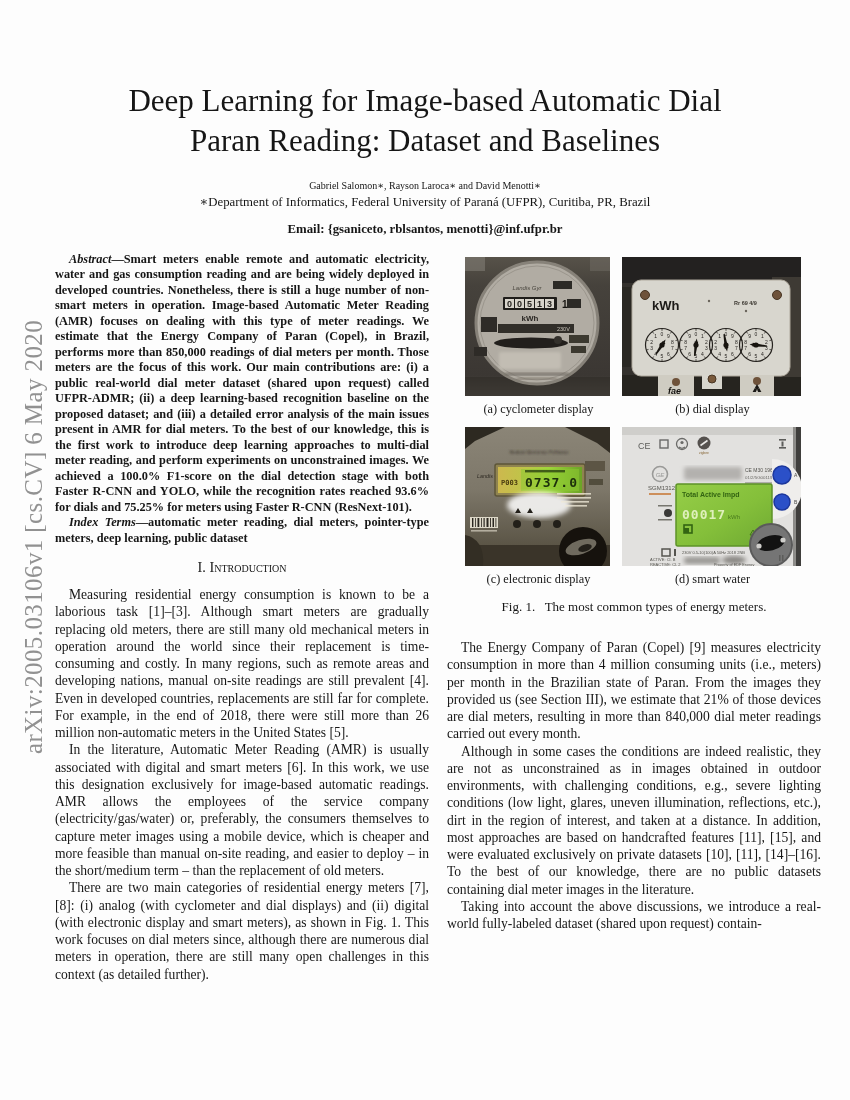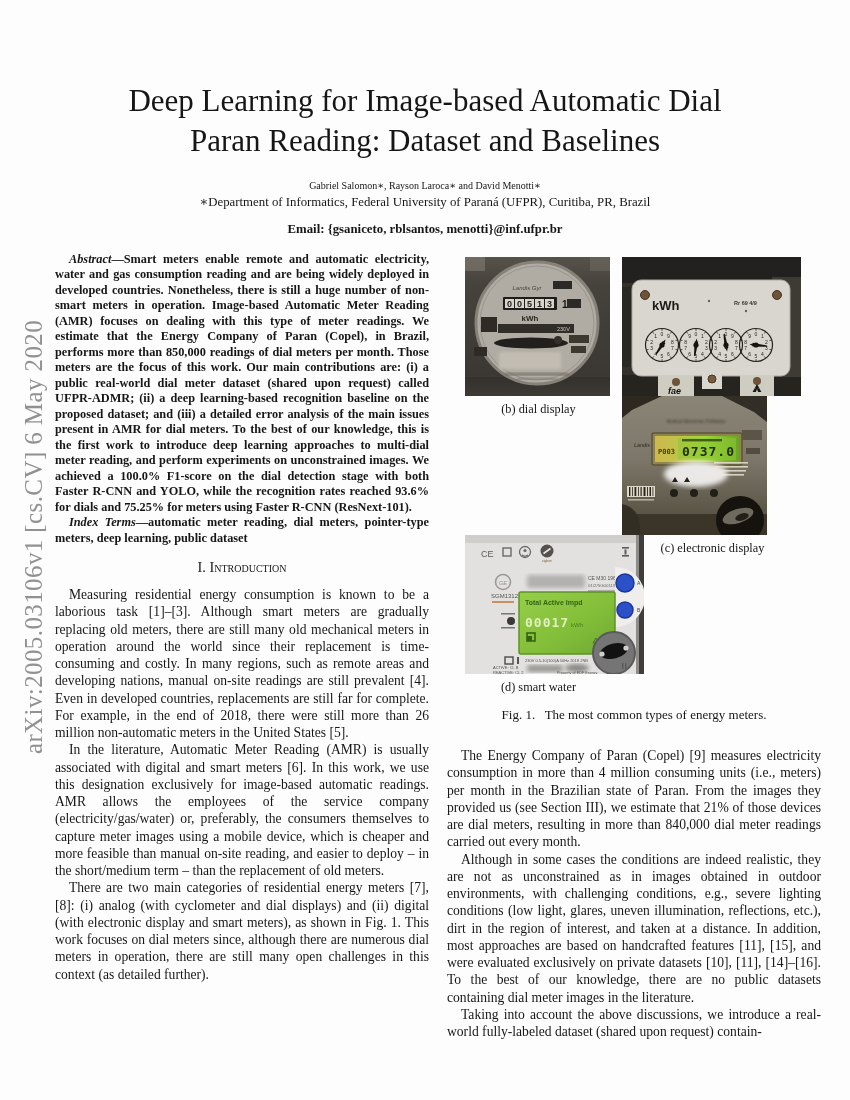--- a/index.html
+++ b/index.html
@@ -259,20 +259,21 @@
               <rect x="118" y="118" width="34" height="21" fill="#cfccc2"></rect>
               <circle cx="135" cy="124" r="4" fill="#6e523a"></circle>
               <g fill="#1a1815" transform="translate(135,131)">
                 <polygon points="0,-4 2.2,0 0,1.6 -2.2,0"></polygon>
                 <polygon points="0,1.6 2.2,0 4.4,4 1.2,4"></polygon>
                 <polygon points="0,1.6 -2.2,0 -4.4,4 -1.2,4"></polygon>
               </g>
             </svg>
           </div>
 
+          <div class="subcap">(a) cyclometer display</div>
           <div class="subcap">(b) dial display</div>
 
           <div>
             <svg class="figimg" width="145" height="139" viewBox="0 0 145 139">
               <defs>
                 <linearGradient id="cbody" x1="0" y1="0" x2="0" y2="1">
                   <stop offset="0" stop-color="#8b8577"></stop>
                     <stop offset="0.45" stop-color="#7d7769"></stop>
                   <stop offset="1" stop-color="#4e4839"></stop>
                 </linearGradient>

